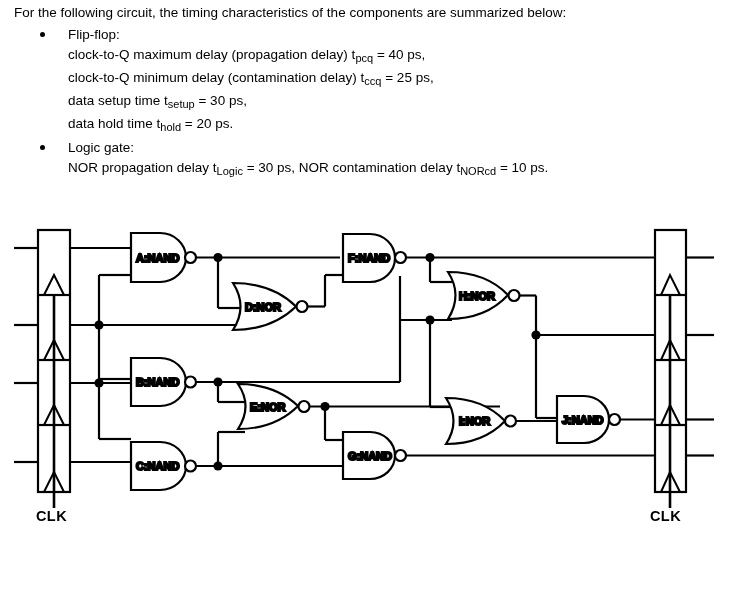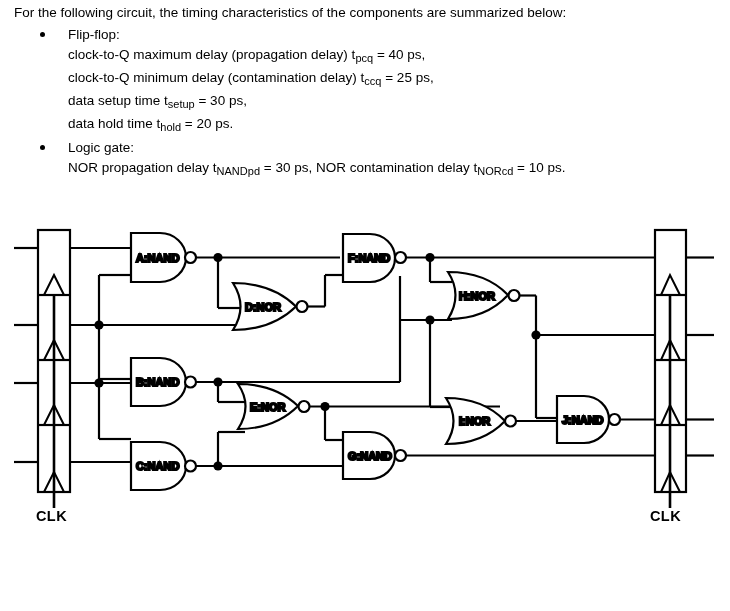--- a/index.html
+++ b/index.html
@@ -108,21 +108,21 @@
     </div>
     <div class="sub-line"><span>clock-to-Q maximum delay (propagation delay) t</span><sub>pcq</sub><span> = 40 ps,</span></div>
     <div class="sub-line"><span>clock-to-Q minimum delay (contamination delay) t</span><sub>ccq</sub><span> = 25 ps,</span></div>
     <div class="sub-line"><span>data setup time t</span><sub>setup</sub><span> = 30 ps,</span></div>
     <div class="sub-line"><span>data hold time t</span><sub>hold</sub><span> = 20 ps.</span></div>
 
     <div class="bullet-row" style="margin-top:1px;">
       <span class="bullet-dot"></span>
       <div class="bullet-head">Logic gate:</div>
     </div>
-    <div class="sub-line"><span>NOR propagation delay t</span><sub>NANDpd</sub><span> = 30 ps, NOR contamination delay t</span><sub>NORcd</sub><span> = 10 ps.</span></div>
+    <div class="sub-line"><span>NOR propagation delay t</span><sub>Logic</sub><span> = 30 ps, NOR contamination delay t</span><sub>NORcd</sub><span> = 10 ps.</span></div>
   </div>
 
   <div class="circuit-wrap">
     <svg width="730" height="300" viewBox="0 0 730 300" xmlns="http://www.w3.org/2000/svg">
       <g fill="none" stroke="#000" stroke-width="2.2" stroke-linecap="butt">
 
         <g>
           <rect x="38" y="18" width="32" height="262" fill="#fff" stroke="#000" stroke-width="2.2"></rect>
 
           <line x1="38" y1="83" x2="70" y2="83"></line>

